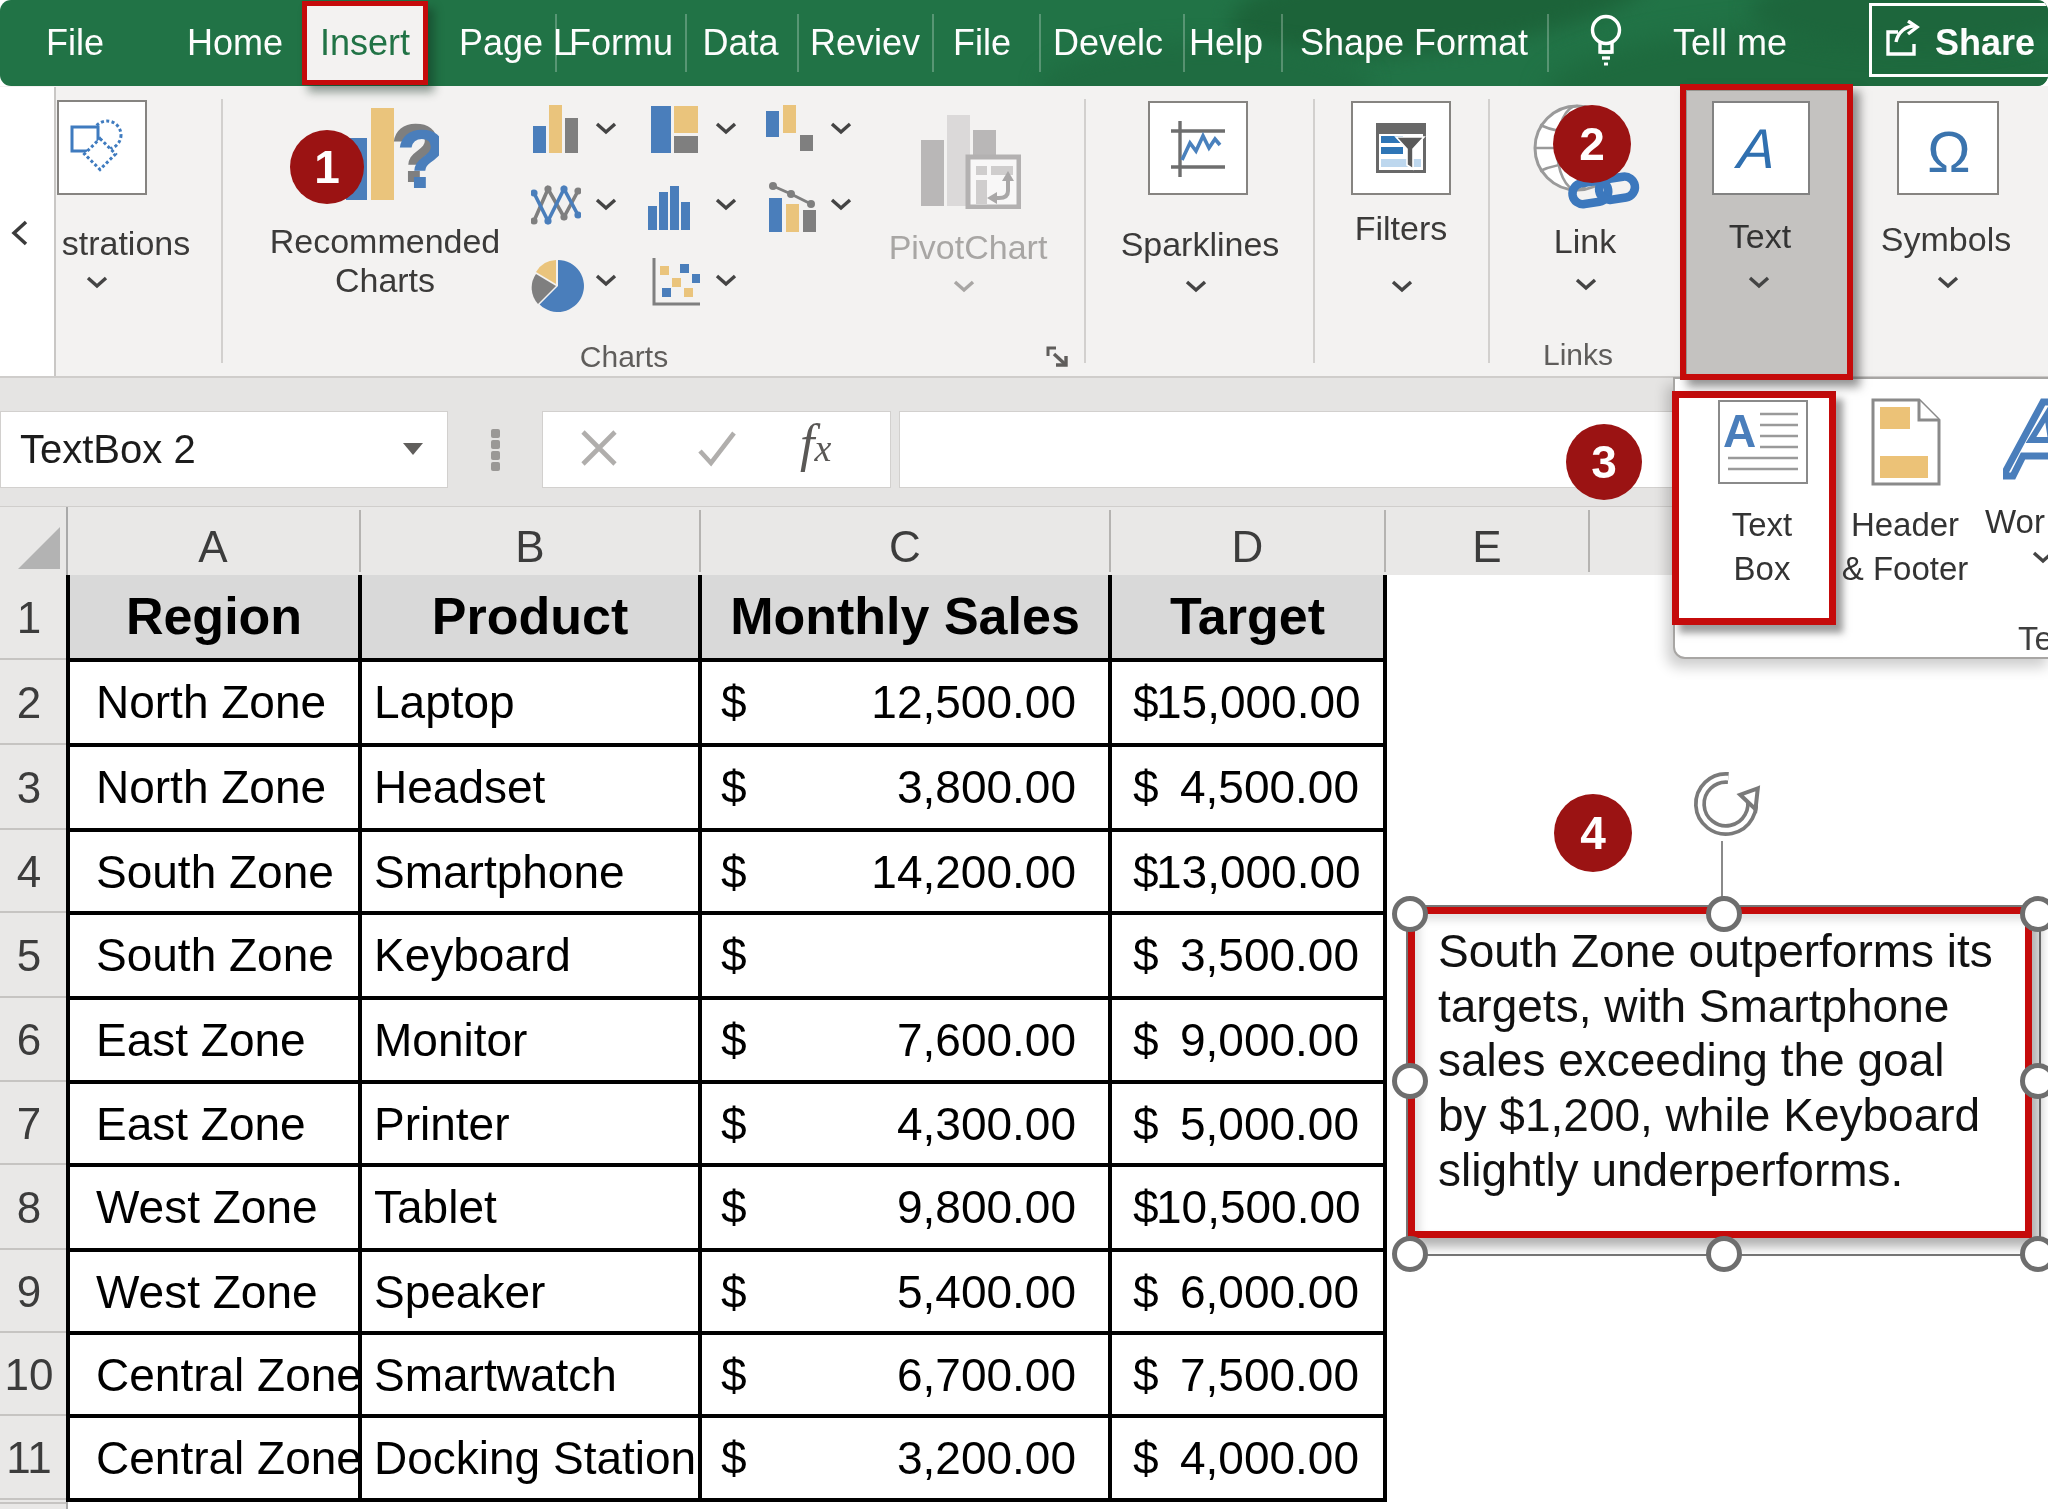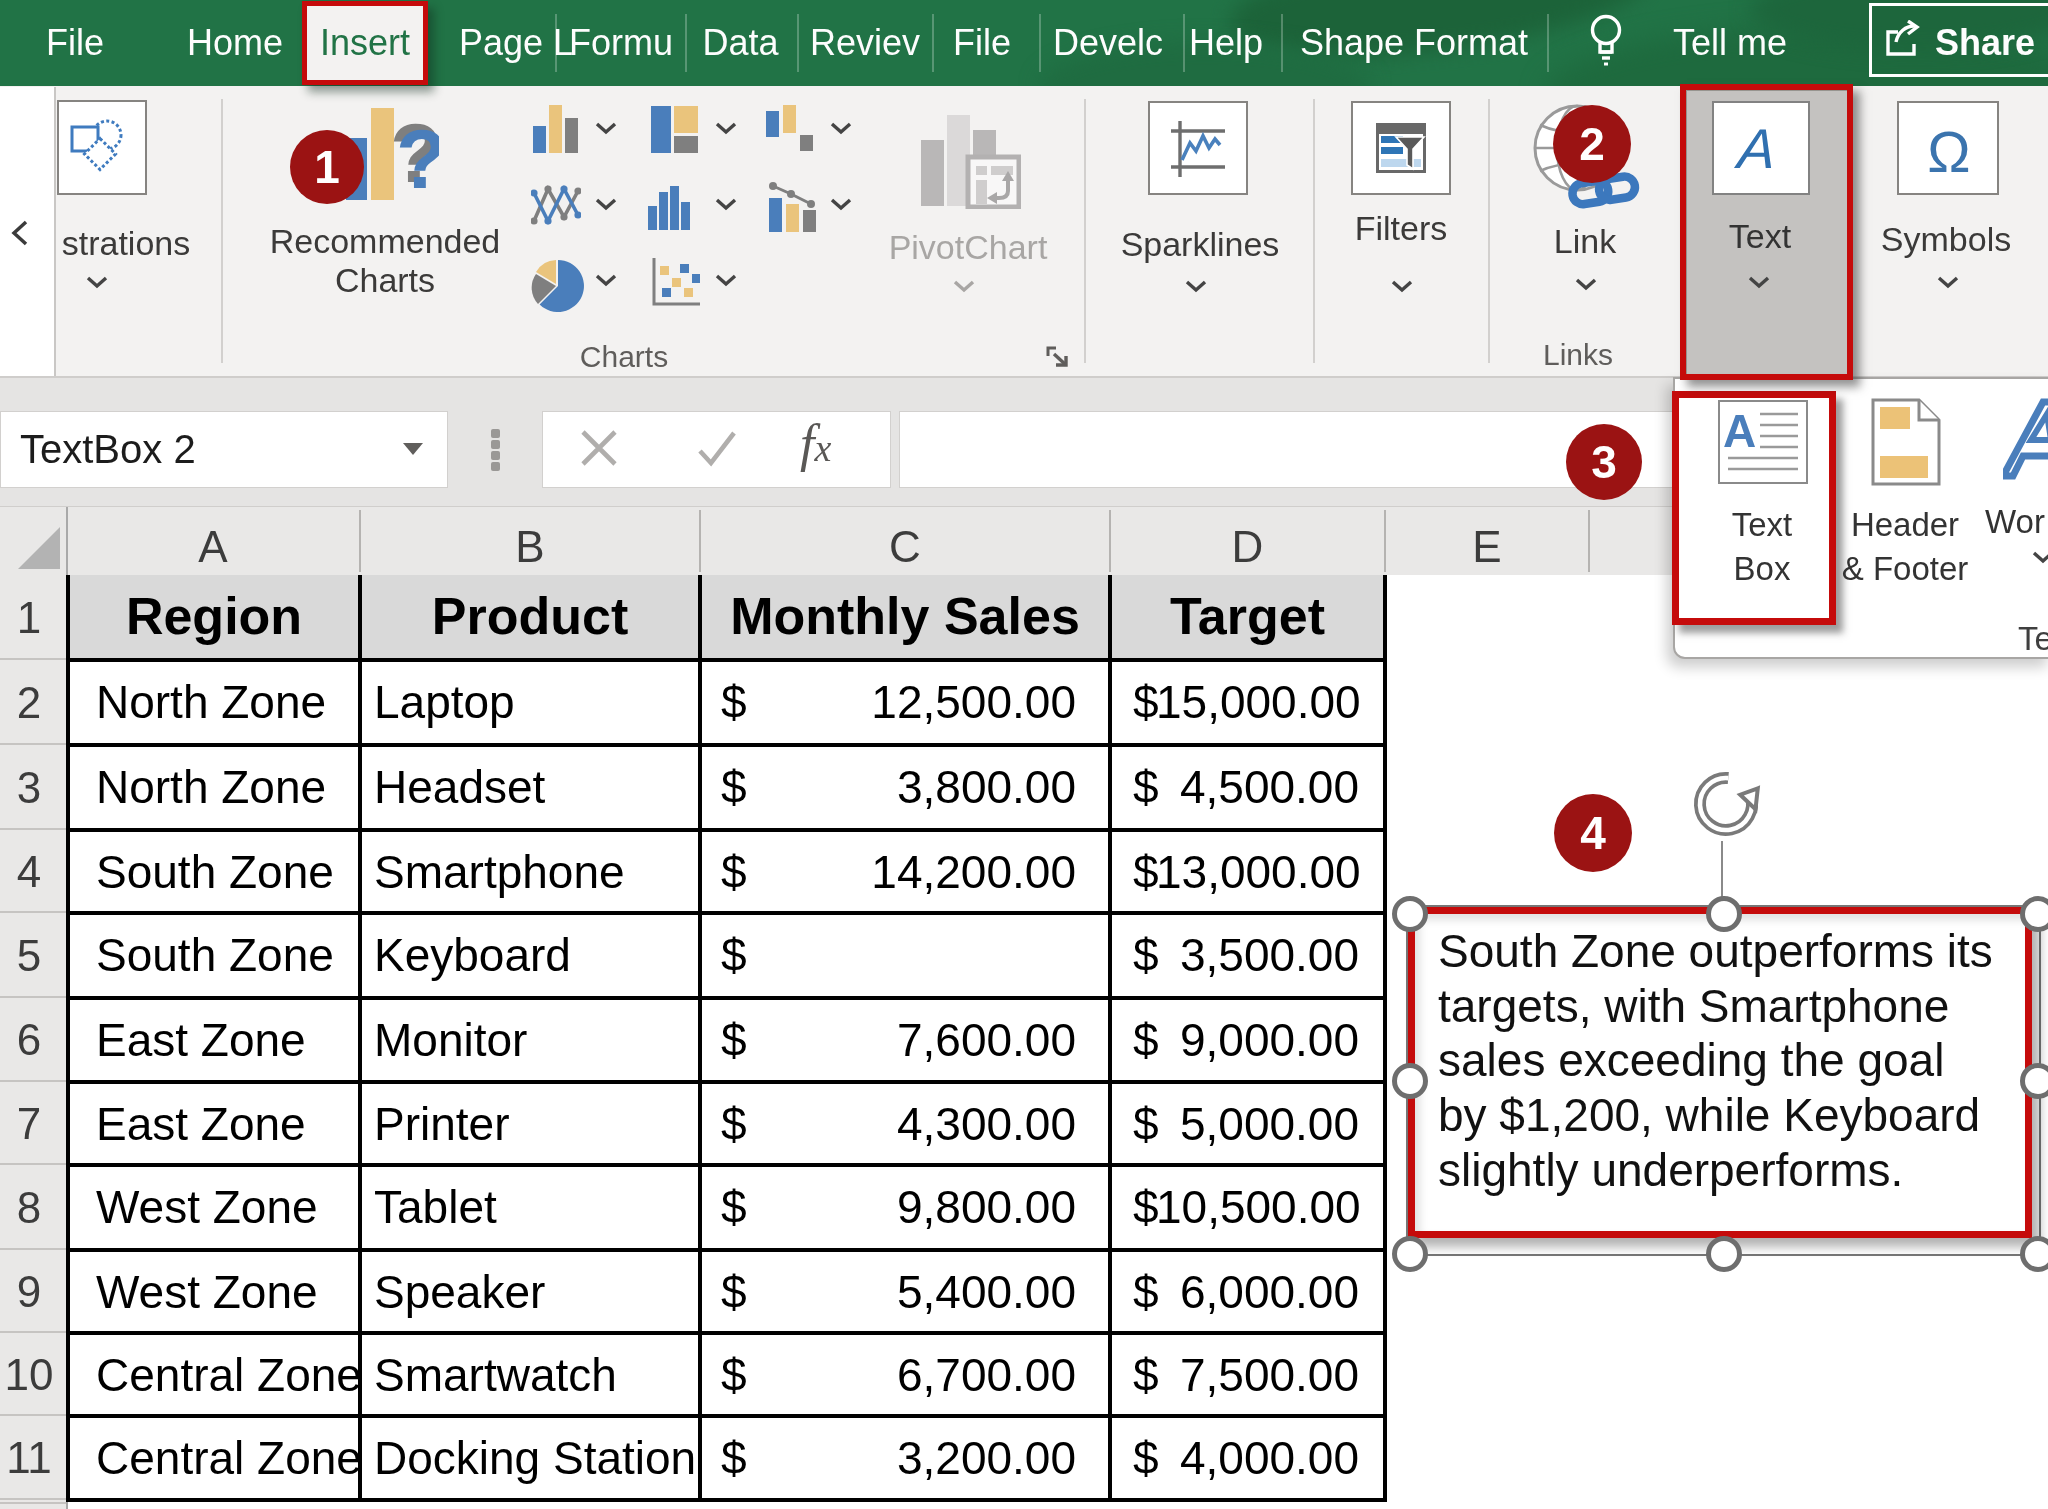--- a/index.html
+++ b/index.html
@@ -20,21 +20,21 @@
   .cd1{position:absolute;left:655px;width:60px;height:81px;line-height:81px;font-size:46px;color:#000;}
   .cn1{position:absolute;left:660px;width:350px;height:81px;line-height:81px;font-size:46px;color:#000;text-align:right;}
   .cd2{position:absolute;left:1067px;width:60px;height:81px;line-height:81px;font-size:46px;color:#000;}
   .cn2{position:absolute;left:1090px;width:203px;height:81px;line-height:81px;font-size:46px;color:#000;text-align:right;}
   .rn{position:absolute;left:0;width:58px;text-align:center;font-size:44px;color:#3c3c3c;display:flex;align-items:center;justify-content:center;}
 </style>
 </head>
 <body>
 <div id="app">
 
-  <div class="abs" id="tabbar" style="left:0;top:0;width:2048px;height:86px;background:#217346;overflow:hidden;">
+  <div class="abs" id="tabbar" style="left:0;top:0;width:2048px;height:86px;background:#217346;overflow:hidden;border-radius:11px;">
     <div class="abs" style="left:1230px;top:-45px;width:420px;height:95px;background:#1c6339;border-radius:50% 40% 60% 50%;transform:rotate(-6deg);filter:blur(10px);"></div>
     <div class="abs" style="left:1545px;top:25px;width:540px;height:130px;background:#1e6a3e;border-radius:60% 50% 40% 50%;filter:blur(12px);"></div>
     <div class="abs" style="left:1040px;top:42px;width:330px;height:90px;background:#1f6c41;border-radius:50%;filter:blur(10px);"></div>
       <div class="abs" style="left:1750px;top:-30px;width:330px;height:80px;background:#1d663c;border-radius:50%;filter:blur(10px);"></div>
     <div class="tabtxt" style="left:20px;width:110px;">File</div>
     <div class="tabtxt" style="left:180px;width:110px;">Home</div>
     <div class="tabtxt" style="left:456px;width:120px;">Page L</div>
     <div class="tabtxt" style="left:566px;width:110px;">Formu</div>
     <div class="tabtxt" style="left:690px;width:101px;">Data</div>
     <div class="tabtxt" style="left:810px;width:108px;">Reviev</div>

